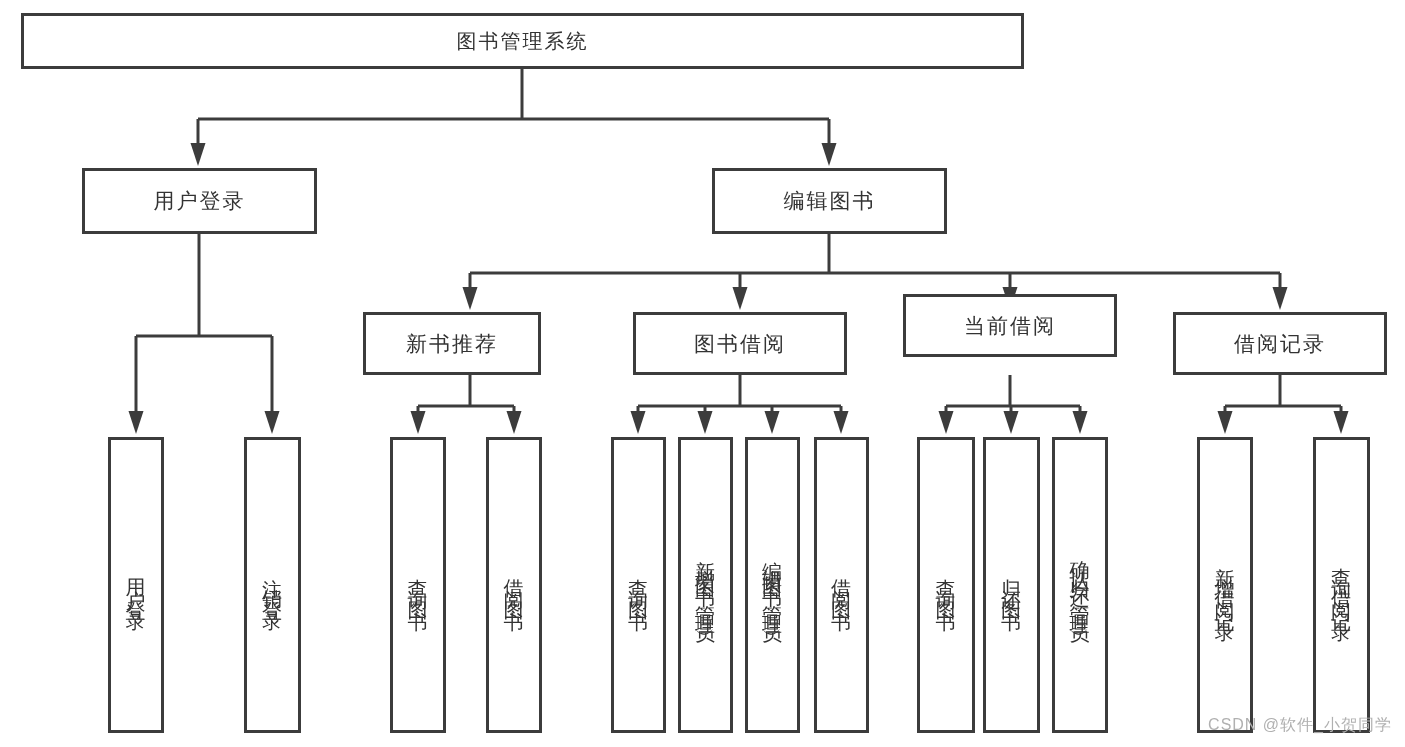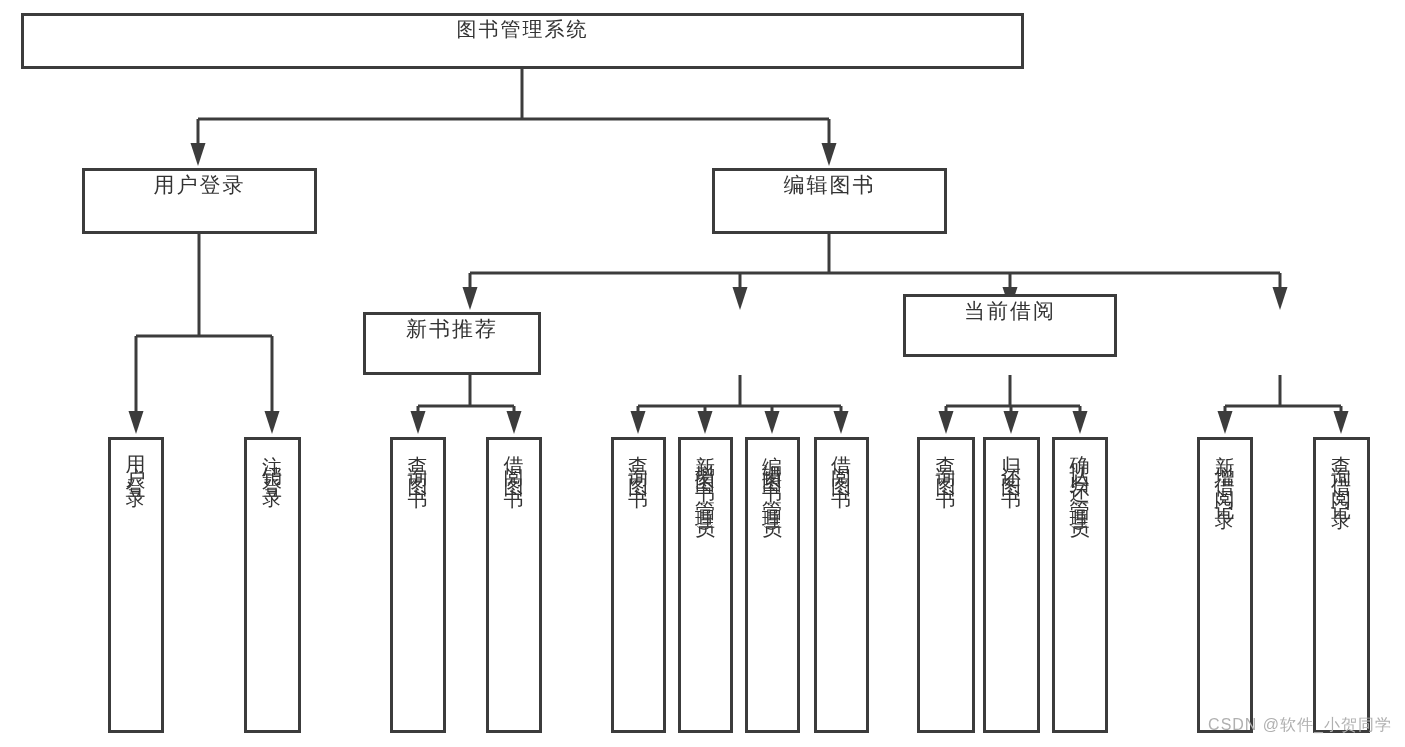--- a/index.html
+++ b/index.html
@@ -11,21 +11,21 @@
     overflow:hidden;
   }
   .wires{position:absolute;left:0;top:0;z-index:1;}
   .wires path{stroke:#3c3c3c;stroke-width:3;fill:none;}
   .wires polygon{fill:#3c3c3c;stroke:none;}
   .node{
     position:absolute;
     box-sizing:border-box;
     background:#ffffff;
     border:3px solid #3c3c3c;
-    display:flex;justify-content:center;
+    display:flex;align-items:center;justify-content:center;
     z-index:2;
     color:#333333;
   }
   .hlabel{font-size:21px;letter-spacing:2px;white-space:nowrap;}
   .root .hlabel{font-size:20px;}
   .vtext{
     writing-mode:vertical-rl;
     text-orientation:mixed;
     font-size:20px;
     line-height:1;
@@ -117,22 +117,28 @@
   <div class="node" style="left:82px;top:168px;width:235px;height:66px">
     <span class="hlabel">用户登录</span>
   </div>
   <div class="node" style="left:712px;top:168px;width:235px;height:66px">
     <span class="hlabel">编辑图书</span>
   </div>
 
   <div class="node" style="left:363px;top:312px;width:178px;height:63px">
     <span class="hlabel">新书推荐</span>
   </div>
+  <div class="node" style="left:633px;top:312px;width:214px;height:63px">
+    <span class="hlabel">图书借阅</span>
+  </div>
   <div class="node" style="left:903px;top:294px;width:214px;height:63px">
     <span class="hlabel">当前借阅</span>
+  </div>
+  <div class="node" style="left:1173px;top:312px;width:214px;height:63px">
+    <span class="hlabel">借阅记录</span>
   </div>
 
   <div class="node leaf" style="left:108px;top:437px;width:56px;height:296px">
     <span class="vtext">用户登录</span>
   </div>
   <div class="node leaf" style="left:244px;top:437px;width:57px;height:296px">
     <span class="vtext">注销登录</span>
   </div>
 
   <div class="node leaf" style="left:390px;top:437px;width:56px;height:296px">

